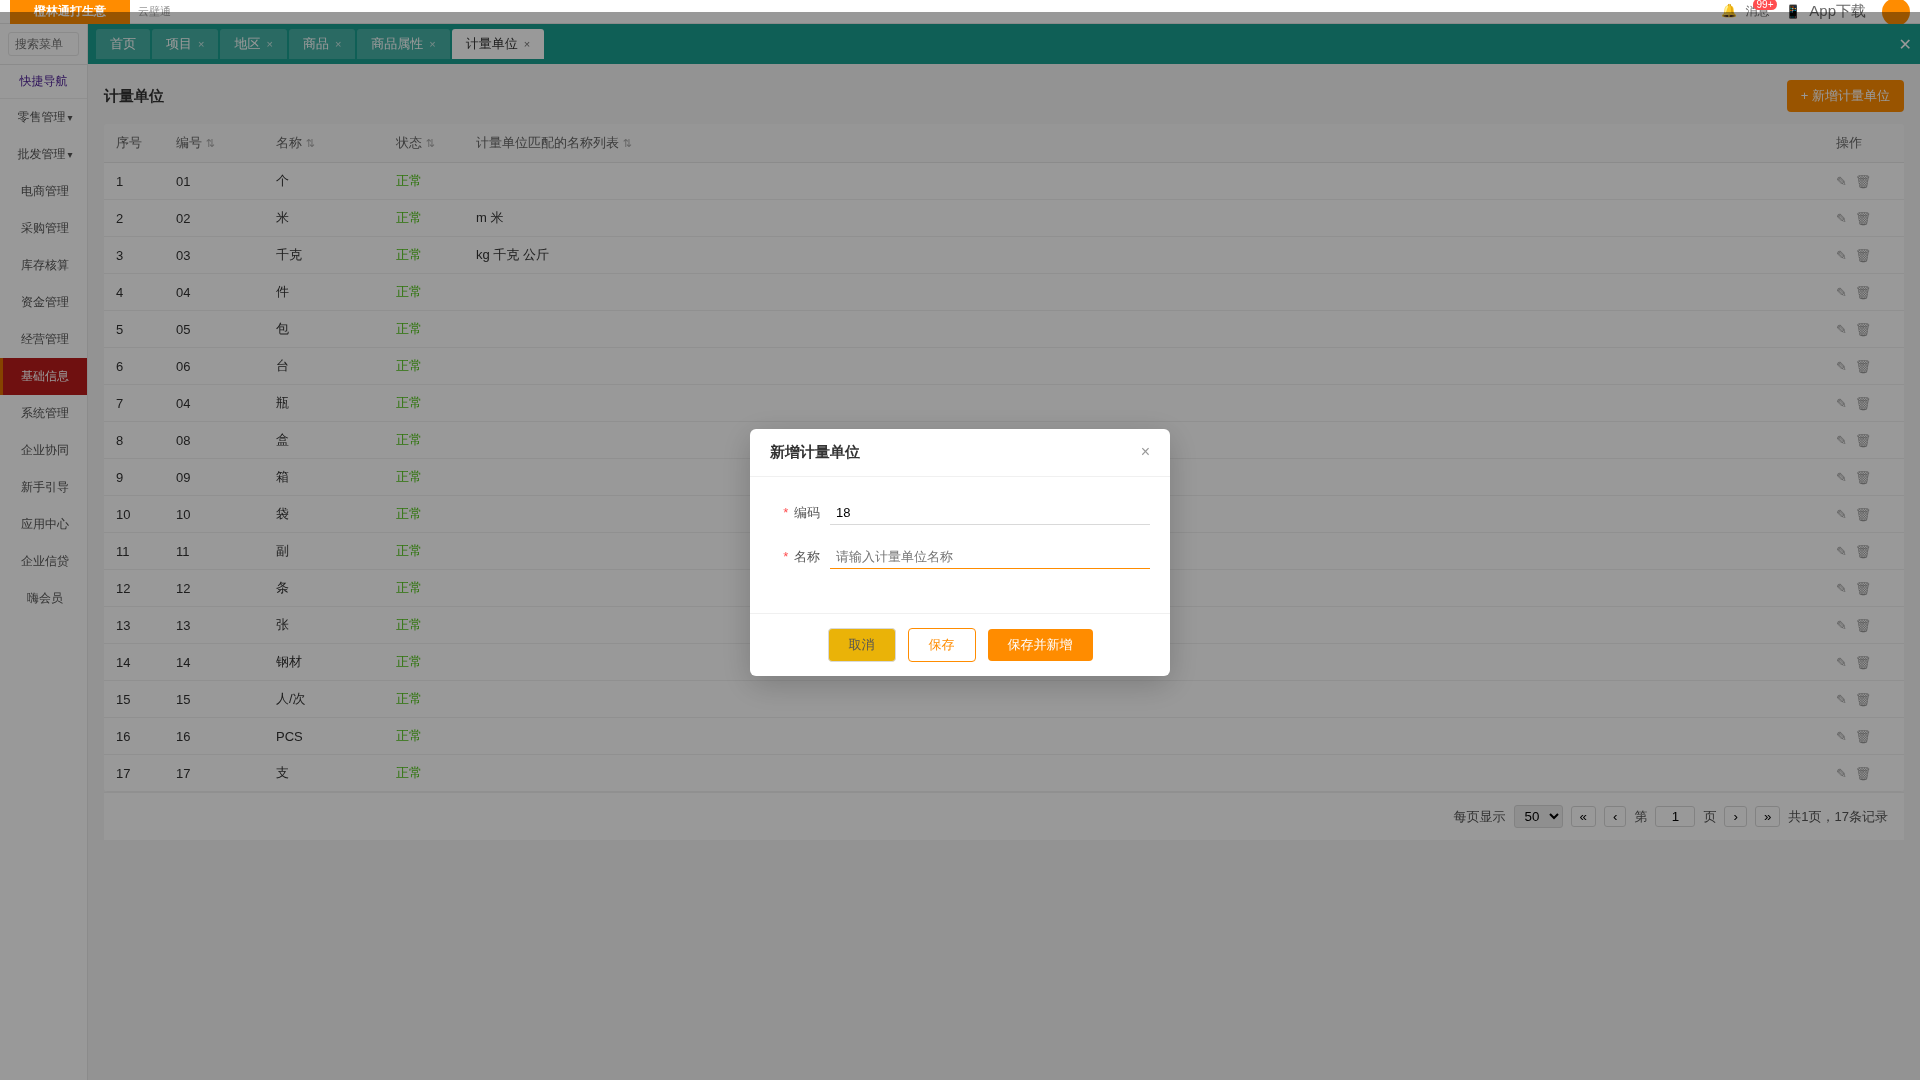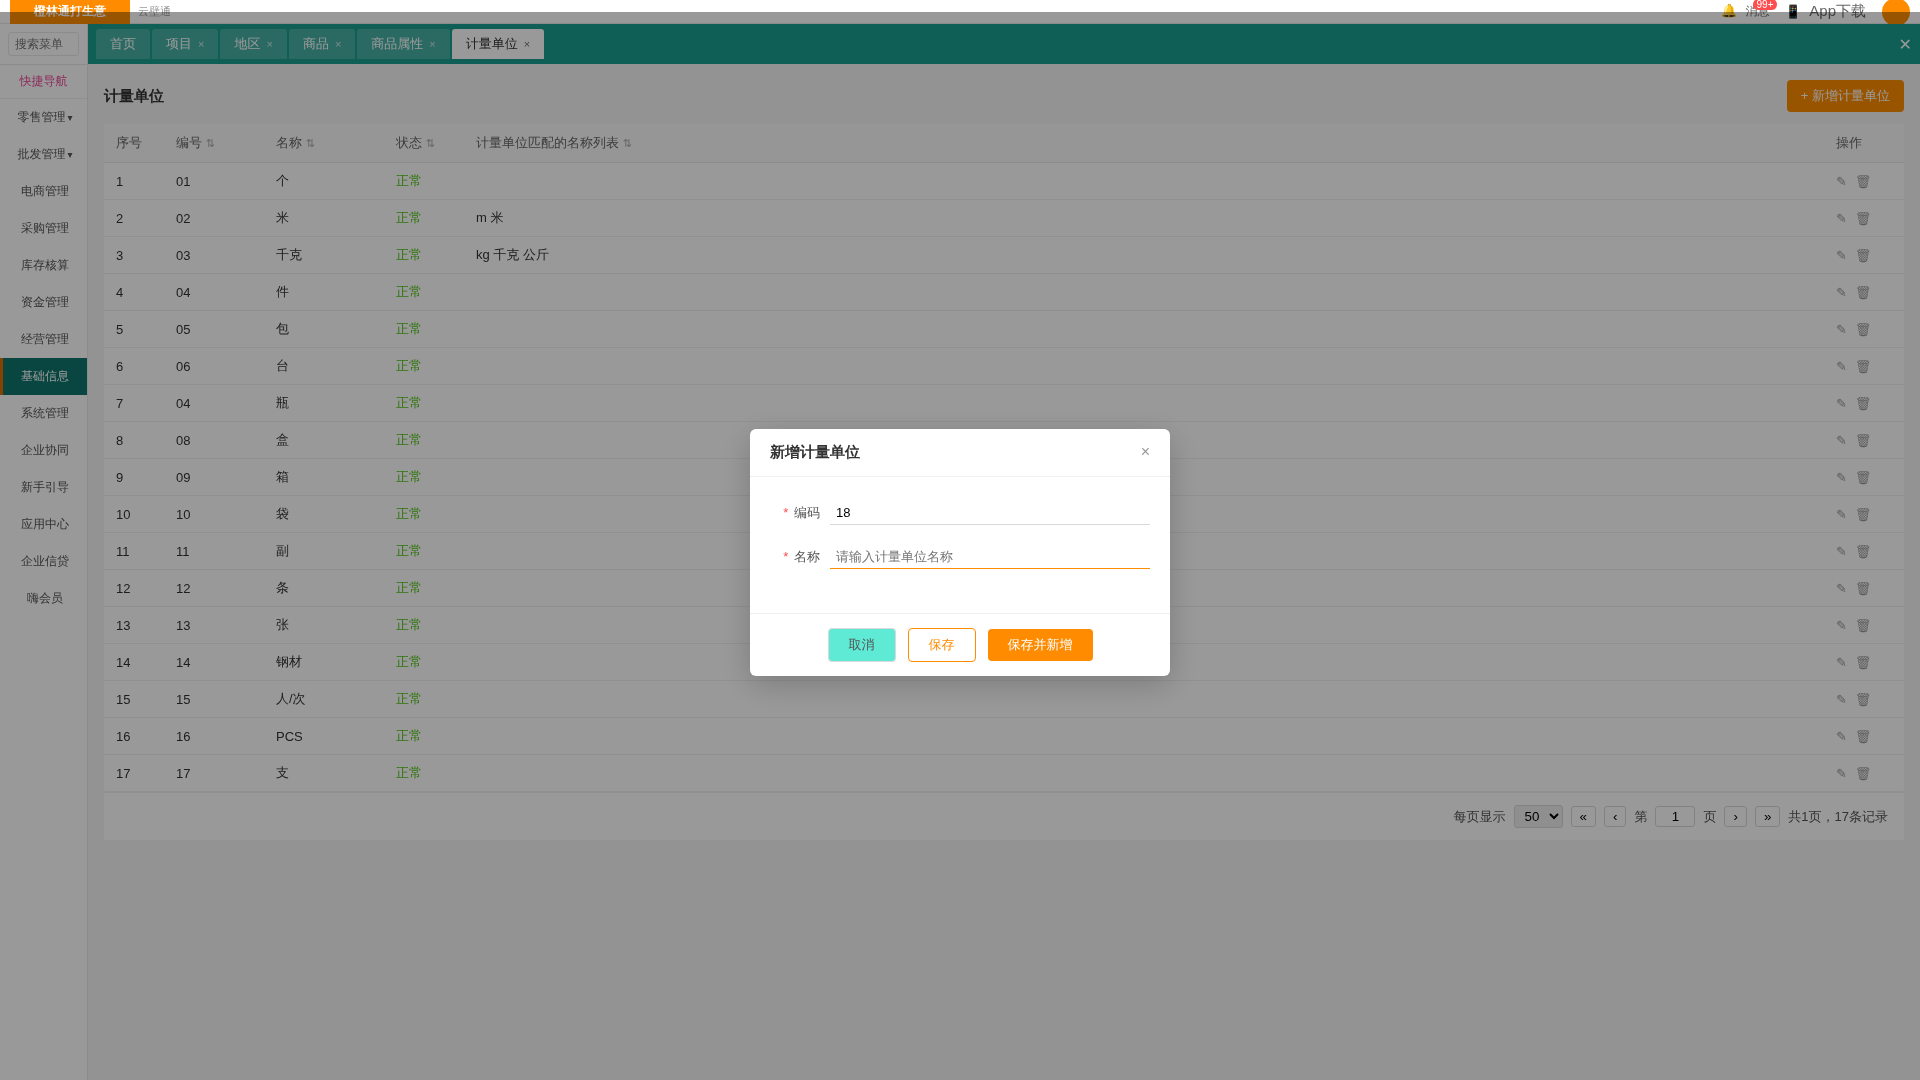--- a/index.html
+++ b/index.html
@@ -13,21 +13,21 @@
     .top-bar-right { display: flex; align-items: center; gap: 16px; }
     .top-bar-icon { position: relative; cursor: pointer; color: #666; }
     .badge { position: absolute; top: -4px; right: -8px; background: #ff4d4f; color: white; border-radius: 8px; font-size: 10px; padding: 0 4px; min-width: 16px; text-align: center; }
     .avatar { width: 28px; height: 28px; background: #ff8c00; border-radius: 50%; }
 
     .main-layout { display: flex; flex: 1; overflow: hidden; }
 
     
     .sidebar { width: 88px; background: #fff; border-right: 1px solid #e8e8e8; display: flex; flex-direction: column; overflow-y: auto; }
     .sidebar-item { padding: 10px 8px; text-align: center; cursor: pointer; color: #555; font-size: 12px; border-left: 3px solid transparent; }
-    .sidebar-item.active { background: #0f766e; color: white; border-left-color: #e07000; }
+    .sidebar-item.active { background: #b91c1c; color: white; border-left-color: #e07000; }
     .sidebar-item-with-arrow { display: flex; align-items: center; justify-content: center; gap: 2px; }
     .arrow-down { font-size: 10px; }
 
     
     .content-area { flex: 1; display: flex; flex-direction: column; overflow: hidden; }
 
     
     .tab-bar { height: 40px; background: #1a9e8f; display: flex; align-items: center; padding: 0 8px; gap: 2px; }
     .tab { padding: 6px 14px; background: rgba(255,255,255,0.2); color: white; border-radius: 3px 3px 0 0; cursor: pointer; font-size: 13px; display: flex; align-items: center; gap: 6px; }
     .tab.active { background: white; color: #333; }
@@ -67,32 +67,32 @@
     .modal-header { display: flex; align-items: center; justify-content: space-between; padding: 14px 20px; border-bottom: 1px solid #f0f0f0; }
     .modal-title { font-size: 15px; font-weight: bold; color: #333; }
     .modal-close { cursor: pointer; color: #999; font-size: 16px; }
     .modal-body { padding: 24px 20px; }
     .form-row { display: flex; align-items: center; margin-bottom: 20px; }
     .form-label { width: 60px; text-align: right; font-size: 13px; color: #555; padding-right: 10px; }
     .required-star { color: #ff4d4f; margin-right: 2px; }
     .form-input { flex: 1; border: none; border-bottom: 1px solid #d9d9d9; padding: 4px 6px; font-size: 13px; outline: none; }
     .form-input.active-input { border-bottom-color: #ff8c00; }
     .modal-footer { display: flex; align-items: center; justify-content: center; padding: 14px 20px; border-top: 1px solid #f0f0f0; gap: 12px; }
-    .btn-cancel { border: 1px solid #d9d9d9; background: #5eead4; padding: 7px 20px; border-radius: 4px; cursor: pointer; font-size: 13px; color: #555; }
+    .btn-cancel { border: 1px solid #d9d9d9; background: #eab308; padding: 7px 20px; border-radius: 4px; cursor: pointer; font-size: 13px; color: #555; }
     .btn-save { border: 1px solid #ff8c00; background: white; color: #ff8c00; padding: 7px 20px; border-radius: 4px; cursor: pointer; font-size: 13px; }
     .btn-save-new { border: none; background: #ff8c00; color: white; padding: 7px 20px; border-radius: 4px; cursor: pointer; font-size: 13px; }
 
     .col-seq { width: 60px; }
     .col-code { width: 100px; }
     .col-name { width: 120px; }
     .col-status { width: 80px; }
     .col-match { }
     .col-action { width: 80px; }
 
-    .nav-quick { padding: 8px; text-align: center; font-size: 12px; color: #ec4899; cursor: pointer; border-bottom: 1px solid #eee; }
+    .nav-quick { padding: 8px; text-align: center; font-size: 12px; color: #4c1d95; cursor: pointer; border-bottom: 1px solid #eee; }
   </style>
 </head>
 <body>
 
 <div class="app-wrapper">
 
   <div class="top-bar">
     <div class="top-bar-left">
       <div class="logo">
         <span>橙林通打生意</span>

